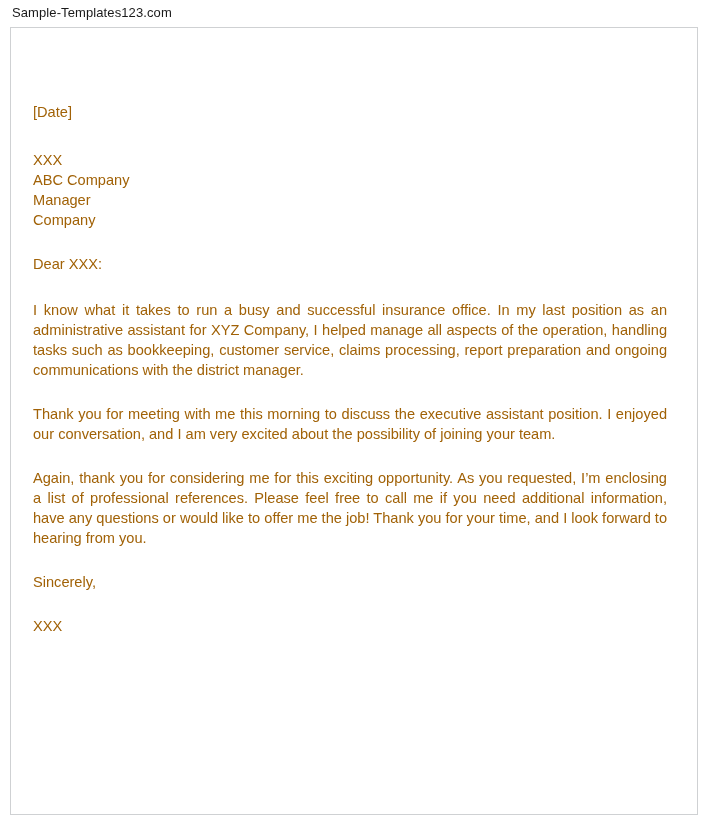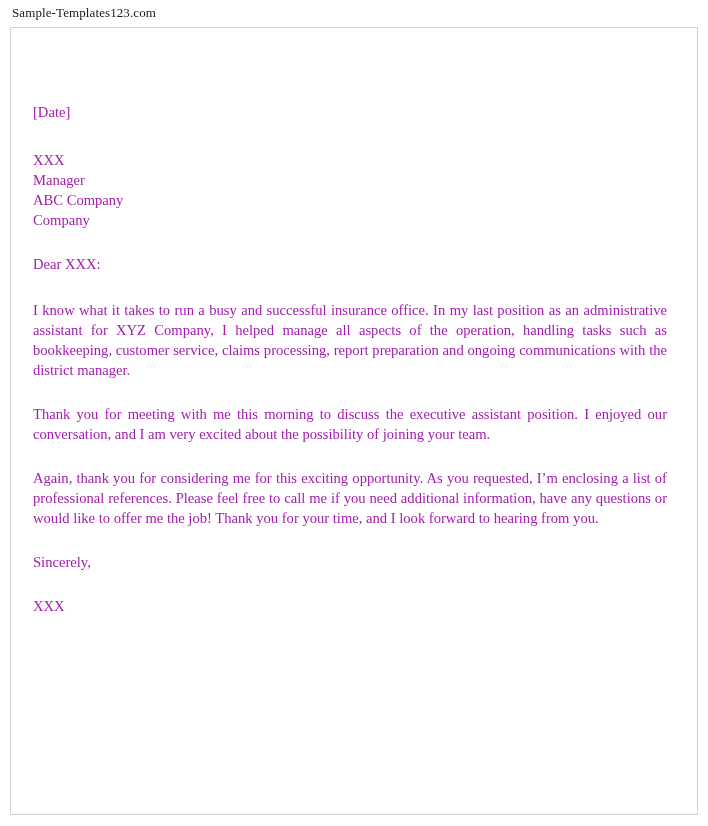--- a/index.html
+++ b/index.html
@@ -15,21 +15,20 @@
     color: #000000;
     -webkit-font-smoothing: antialiased;
     overflow: hidden;
   }
 
   .page-wrap {
     position: relative;
     width: 708px;
     height: 826px;
     box-sizing: border-box;
-    font-family: Liberation Serif, serif;
   }
 
   
   .site-credit {
     position: absolute;
     left: 12px;
     top: 5px;
     font-size: 13px;
     line-height: 16px;
     color: #1a1a1a;
@@ -49,21 +48,21 @@
     background: #ffffff;
   }
 
   .letter {
     position: absolute;
     left: 22px;
     top: 74px;
     width: 634px;
     font-size: 14.6px;
     line-height: 20px;
-    color: #a21caf;
+    color: #a16207;
   }
 
   .block {
     margin: 0 0 24px 0;
   }
   .block:last-child {
     margin-bottom: 0;
   }
 
   .line {
@@ -106,22 +105,22 @@
   <div class="site-credit">Sample-Templates123.com</div>
 
   <div class="sheet">
 
     <div class="letter">
 
       <div class="date-line">[Date]</div>
 
       <div class="block">
         <span class="line addr-line">XXX</span>
+        <span class="line addr-line">ABC Company</span>
         <span class="line addr-line">Manager</span>
-        <span class="line addr-line">ABC Company</span>
         <span class="line addr-line">Company</span>
       </div>
 
       <div class="salutation">Dear XXX:</div>
 
       <p class="para">I know what it takes to run a busy and successful insurance office. In my last position as an administrative assistant for XYZ Company, I helped manage all aspects of the operation, handling tasks such as bookkeeping, customer service, claims processing, report preparation and ongoing communications with the district manager.</p>
 
       <p class="para">Thank you for meeting with me this morning to discuss the executive assistant position. I enjoyed our conversation, and I am very excited about the possibility of joining your team.</p>
 
 

